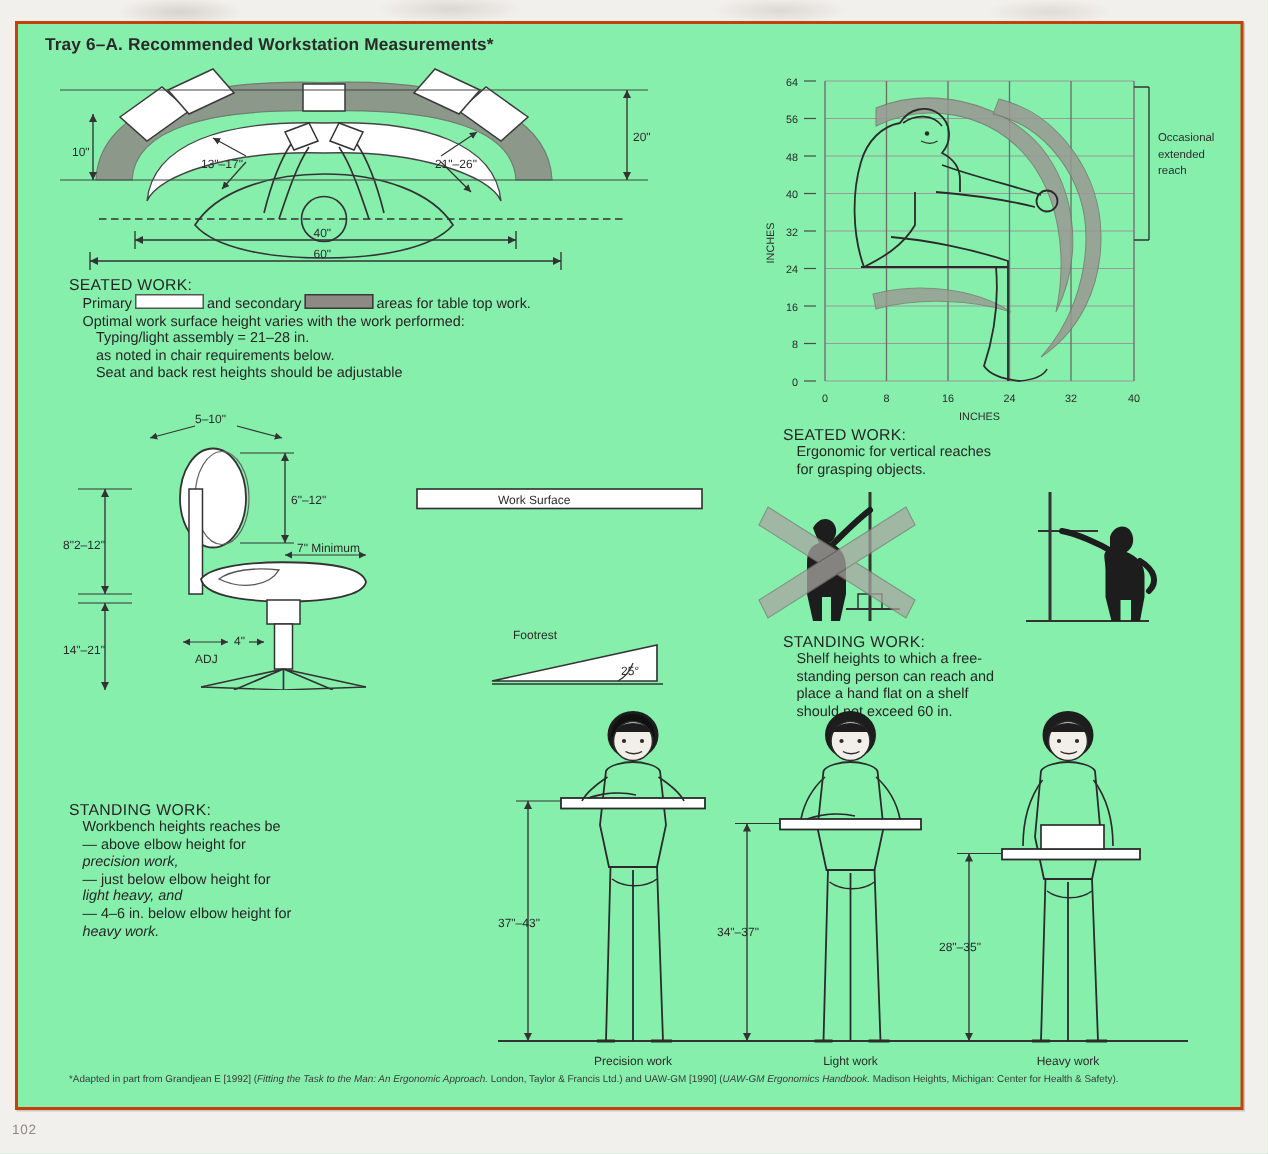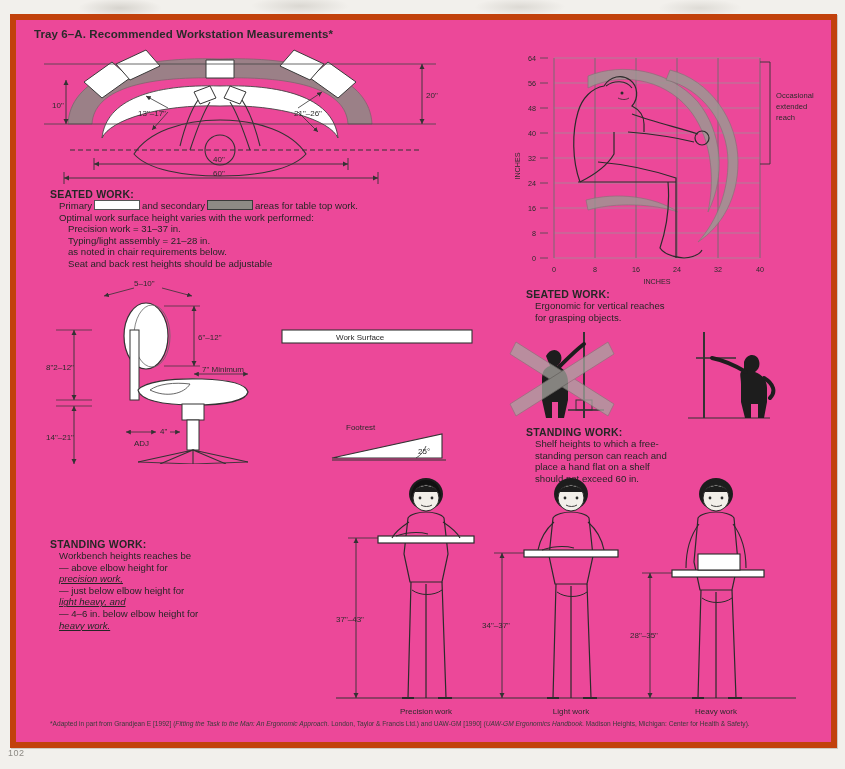--- a/index.html
+++ b/index.html
@@ -13,37 +13,37 @@
     position:absolute;left:0;top:0;width:845px;height:26px;
     background:
       radial-gradient(ellipse 60px 14px at 120px 8px, rgba(150,145,135,.30), rgba(0,0,0,0) 70%),
       radial-gradient(ellipse 70px 14px at 300px 6px, rgba(150,145,135,.26), rgba(0,0,0,0) 70%),
       radial-gradient(ellipse 65px 13px at 520px 7px, rgba(150,145,135,.24), rgba(0,0,0,0) 70%),
       radial-gradient(ellipse 60px 13px at 700px 8px, rgba(150,145,135,.22), rgba(0,0,0,0) 70%);
     pointer-events:none;
   }
   #page{
     position:absolute;left:10px;top:14px;width:815px;height:722px;
-    background:#ec4899;border:6px solid #c2410c;box-shadow:1px 1px 0 #cdc9c2;
+    background:#86efac;border:2px solid #c2410c;box-shadow:1px 1px 0 #cdc9c2;
   }
   #pagenum{
     position:absolute;left:8px;top:748px;font-size:9px;color:#8d8a84;letter-spacing:.5px;
   }
   .title{
     position:absolute;left:18px;top:8px;font-size:11.5px;font-weight:bold;
     color:#2a2a2a;letter-spacing:.1px;
   }
   svg{display:block;}
   
   .blk{position:absolute;color:#262626;}
-  .hd{font-size:10.5px;font-weight:bold;letter-spacing:.2px;}
+  .hd{font-size:10.5px;font-weight:normal;letter-spacing:.2px;}
   .ln{font-size:9.6px;line-height:11.6px;white-space:pre;}
   .ind1{padding-left:9px;}
   .ind2{padding-left:18px;}
-  .ital{font-style:italic;text-decoration:underline;}
+  .ital{font-style:italic;}
   .foot{
     position:absolute;left:34px;top:700px;width:700px;
     font-size:6.6px;line-height:8.2px;color:#3a3a3a;
   }
   .foot i{font-style:italic;}
   .swatch-pri{
     display:inline-block;width:44px;height:8px;vertical-align:-1px;
     background:#ffffff;border:1px solid #555;margin:0 2px;
   }
   .swatch-sec{
@@ -122,21 +122,20 @@
     <line x1="34" y1="132" x2="348" y2="132" stroke="#333" stroke-width=".9" marker-start="url(#arL)" marker-end="url(#ar)"></line>
     <line x1="34" y1="126" x2="34" y2="138" stroke="#333" stroke-width=".9"></line>
     <line x1="348" y1="126" x2="348" y2="138" stroke="#333" stroke-width=".9"></line>
     <text class="dimtxt" x="183" y="130">60"</text>
   </svg>
 
   <div class="blk" style="left:34px;top:168px;">
     <div class="hd">SEATED WORK:</div>
     <div class="ln ind1"><span>Primary</span><span class="swatch-pri"></span><span>and secondary</span><span class="swatch-sec"></span><span>areas for table top work.</span></div>
     <div class="ln ind1">Optimal work surface height varies with the work performed:</div>
-    <div class="ln ind2">Precision work = 31–37 in.</div>
     <div class="ln ind2">Typing/light assembly = 21–28 in.</div>
     <div class="ln ind2">as noted in chair requirements below.</div>
     <div class="ln ind2">Seat and back rest heights should be adjustable</div>
   </div>
 
   <svg style="position:absolute;left:18px;top:254px;" width="450" height="190" viewBox="0 0 450 190">
     <defs>
       <marker id="ar2" markerWidth="7" markerHeight="7" refX="6" refY="3" orient="auto">
         <path d="M0,0 L6,3 L0,6 z" fill="#333"></path>
       </marker>

